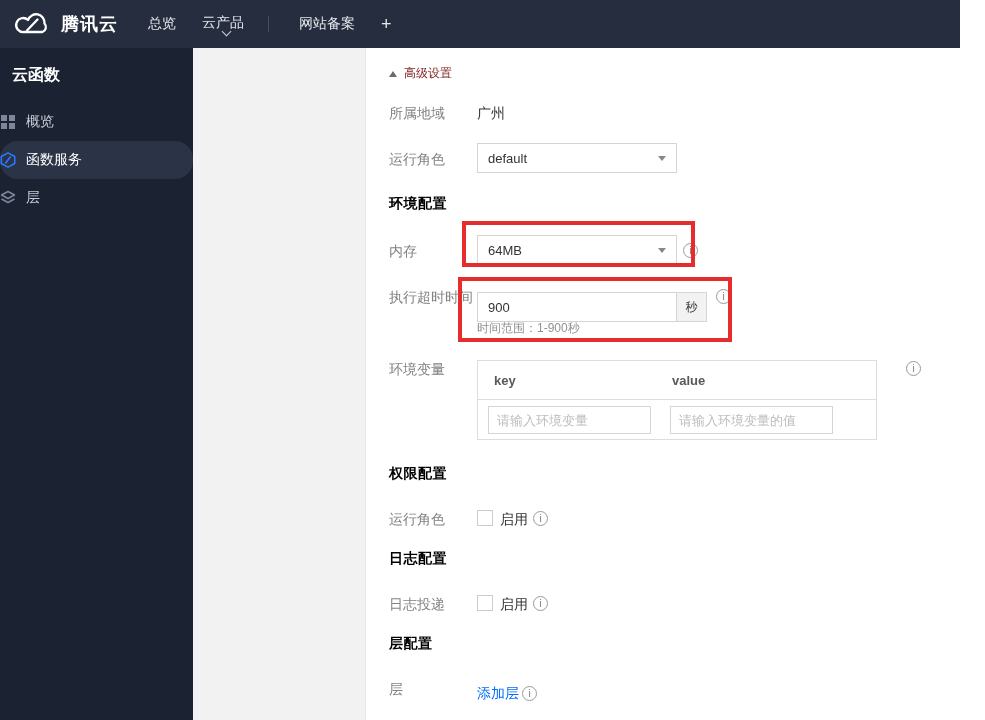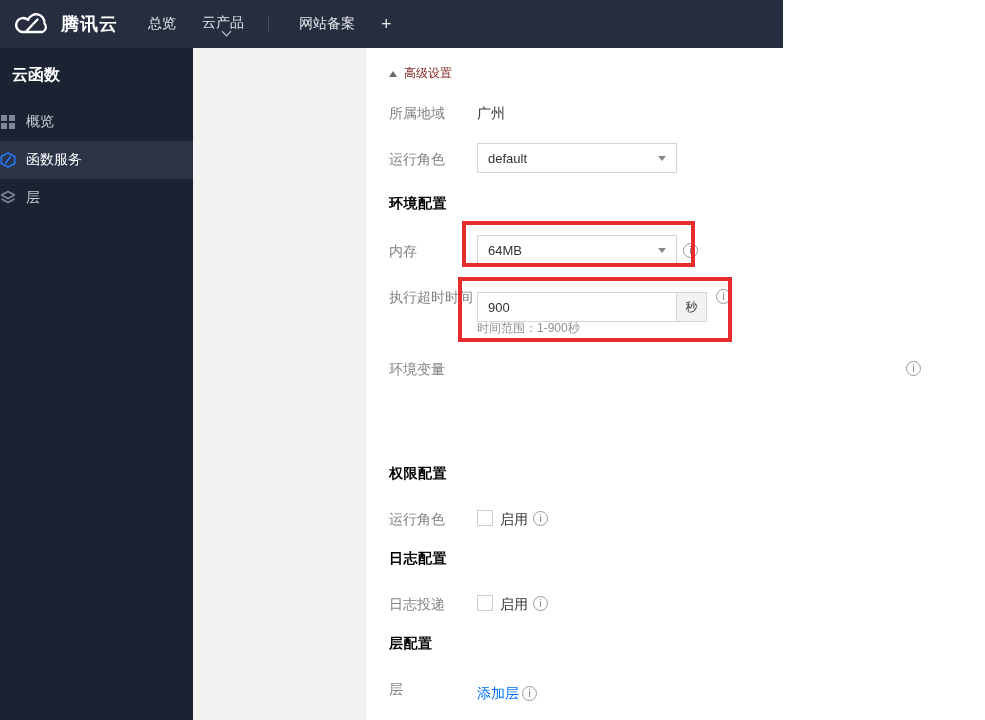--- a/index.html
+++ b/index.html
@@ -1,39 +1,39 @@
 <!DOCTYPE html>
 <html><head>
 <meta charset="utf-8">
 <style>
   * { margin:0; padding:0; box-sizing:border-box; }
   html,body { width:985px; height:720px; overflow:hidden; background:#fff;
               font-family:"Liberation Sans", sans-serif; }
   .stage { position:relative; width:985px; height:720px; }
 
   
-  .topbar { position:absolute; top:0; left:0; width:783px; height:48px;
+  .topbar { position:absolute; top:0; left:0; width:960px; height:48px;
             background:#252d3e; display:flex; align-items:center; z-index:10;text-align:right; }
   .brand { display:flex; align-items:center; margin-left:14px; cursor:pointer; }
   .brand-name { color:#fff; font-size:18px; font-weight:bold; margin-left:9px; letter-spacing:1px; }
   .topnav { display:flex; align-items:center; color:#e4e7ec; font-size:14px; }
   .nav-item { margin-left:30px; cursor:pointer; display:flex; align-items:center; white-space:nowrap; }
   .nav-item.products { margin-left:26px;flex-direction:column; }
   .chev { width:7px; height:7px; border-right:1.5px solid #cfd4dd; border-bottom:1.5px solid #cfd4dd;
           transform:rotate(45deg); margin-left:7px; margin-top:-4px; }
   .nav-divider { width:1px; height:16px; background:#454e5f; margin-left:24px; }
   .nav-item.plus { font-size:18px; margin-left:26px; }
 
   
   .sidebar { position:absolute; top:48px; left:0; width:193px; height:672px; background:#1b2232; }
   .side-title { padding:17px 0 0 12px; color:#fff; font-size:16px; font-weight:bold; height:39px; }
   .side-list { margin-top:16px; }
   .side-item { height:38px; display:flex; align-items:center; 
                color:#c8cdd6; font-size:14px; cursor:pointer; }
-  .side-item.active { background:#2b3347; color:#fff; }
+  .side-item.active { background:#2b3347; color:#fff;border-radius:18px; }
   .side-icon { width:16px; height:16px; margin-right:10px; display:inline-flex; }
 
   
   .gray-panel { position:absolute; top:48px; left:193px; width:173px; height:672px;
                 background:#f2f2f2; border-right:1px solid #e8e8e8; }
 
   
   .content { position:absolute; top:48px; left:366px; width:619px; height:672px; background:#fff; }
   .abs { position:absolute; }
   .lbl { font-size:14px; color:#828282; }
@@ -167,20 +167,30 @@
     <div class="abs lbl" style="left:23px; top:241px;">执行超时时间</div>
     <div class="abs input-group" style="left:111px; top:244px;">
       <input class="text-input" type="text" value="900" style="">
       <span class="unit-addon">秒</span>
     </div>
     <span class="abs info" style="left:350px; top:241px;">i</span>
     <div class="abs hint" style="left:111px; top:272px;">时间范围：1-900秒</div>
     <div class="hl" style="left:92px; top:229px; width:274px; height:65px;"></div>
 
     <div class="abs lbl" style="left:23px; top:313px;">环境变量</div>
+    <div class="abs envtable" style="left:111px; top:312px;">
+      <div class="env-hdr">
+        <span class="col-key">key</span>
+        <span class="col-val">value</span>
+      </div>
+      <div class="env-row">
+        <input class="env-input key" type="text" placeholder="请输入环境变量" style="">
+        <input class="env-input value" type="text" placeholder="请输入环境变量的值" style="">
+      </div>
+    </div>
     <span class="abs info" style="left:540px; top:313px;">i</span>
 
     <div class="abs sect" style="left:23px; top:417px;">权限配置</div>
     <div class="abs lbl" style="left:23px; top:463px;">运行角色</div>
     <span class="abs cb" style="left:111px; top:462px;"></span>
     <span class="abs val" style="left:134px; top:463px;">启用</span>
     <span class="abs info" style="left:167px; top:463px;">i</span>
 
     <div class="abs sect" style="left:23px; top:502px;">日志配置</div>
     <div class="abs lbl" style="left:23px; top:548px;">日志投递</div>

